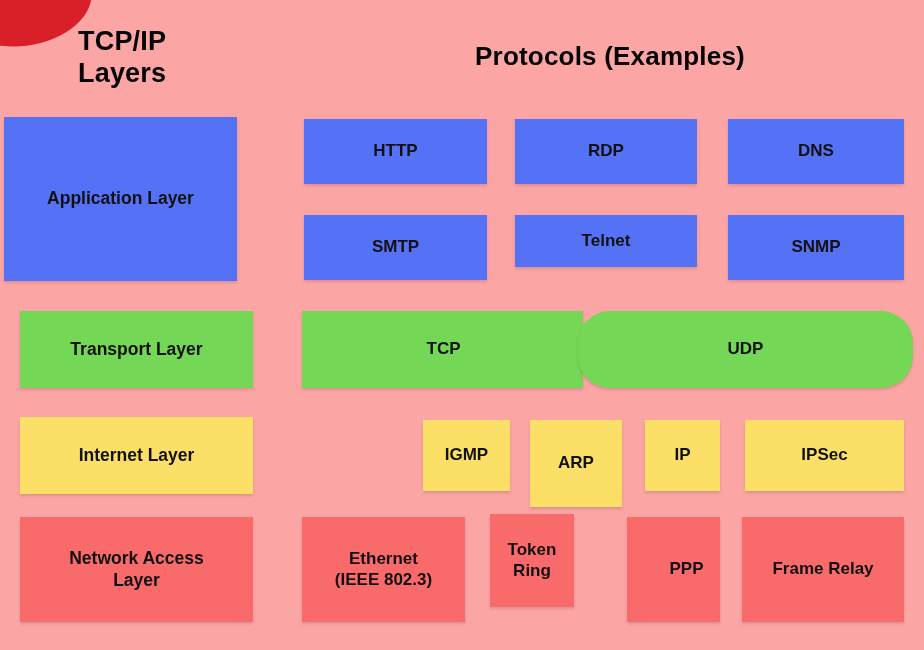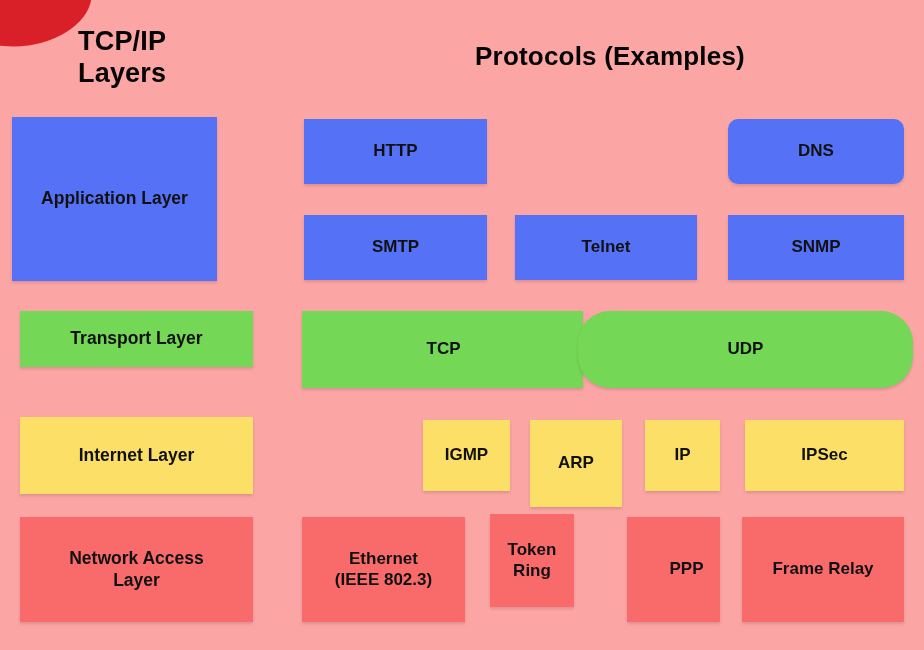--- a/index.html
+++ b/index.html
@@ -82,46 +82,49 @@
 
   <div class="corner-blob">
     
   </div>
 
   <div class="heading" id="heading-layers" style="white-space: pre-line;">TCP/IP
 Layers</div>
 
   <div class="heading" id="heading-protocols">Protocols (Examples)</div>
 
-  <div class="box c-blue layer-label" style="left:12px; top:117px; width:205px; height:164px;">
+  <div class="box c-blue layer-label" style="left:4px; top:117px; width:233px; height:164px;">
     <span class="txt">Application Layer</span>
   </div>
 
   <div class="box c-blue" style="left:304px; top:119px; width:183px; height:65px;">
     <span class="txt">HTTP</span>
   </div>
 
+  <div class="box c-blue" style="left:515px; top:119px; width:182px; height:65px;">
+    <span class="txt">RDP</span>
+  </div>
 
-  <div class="box c-blue" style="left:728px; top:119px; width:176px; height:65px;border-radius:10px;">
+  <div class="box c-blue" style="left:728px; top:119px; width:176px; height:65px;">
     <span class="txt">DNS</span>
   </div>
 
   <div class="box c-blue" style="left:304px; top:215px; width:183px; height:65px;">
     <span class="txt">SMTP</span>
   </div>
 
-  <div class="box c-blue" style="left:515px; top:215px; width:182px; height:65px;">
+  <div class="box c-blue" style="left:515px; top:215px; width:182px; height:52px;">
     <span class="txt">Telnet</span>
   </div>
 
   <div class="box c-blue" style="left:728px; top:215px; width:176px; height:65px;">
     <span class="txt">SNMP</span>
   </div>
 
-  <div class="box c-green layer-label" style="left:20px; top:311px; width:233px; height:56px;">
+  <div class="box c-green layer-label" style="left:20px; top:311px; width:233px; height:77px;">
     <span class="txt">Transport Layer</span>
   </div>
 
   <div class="box c-green" style="left:302px; top:311px; width:281px; height:77px;padding-left:8px;">
     <span class="txt">TCP</span>
   </div>
 
   <div class="box c-green" style="left:578px; top:311px; width:335px; height:77px;border-radius:32px;">
     <span class="txt">UDP</span>
   </div>

